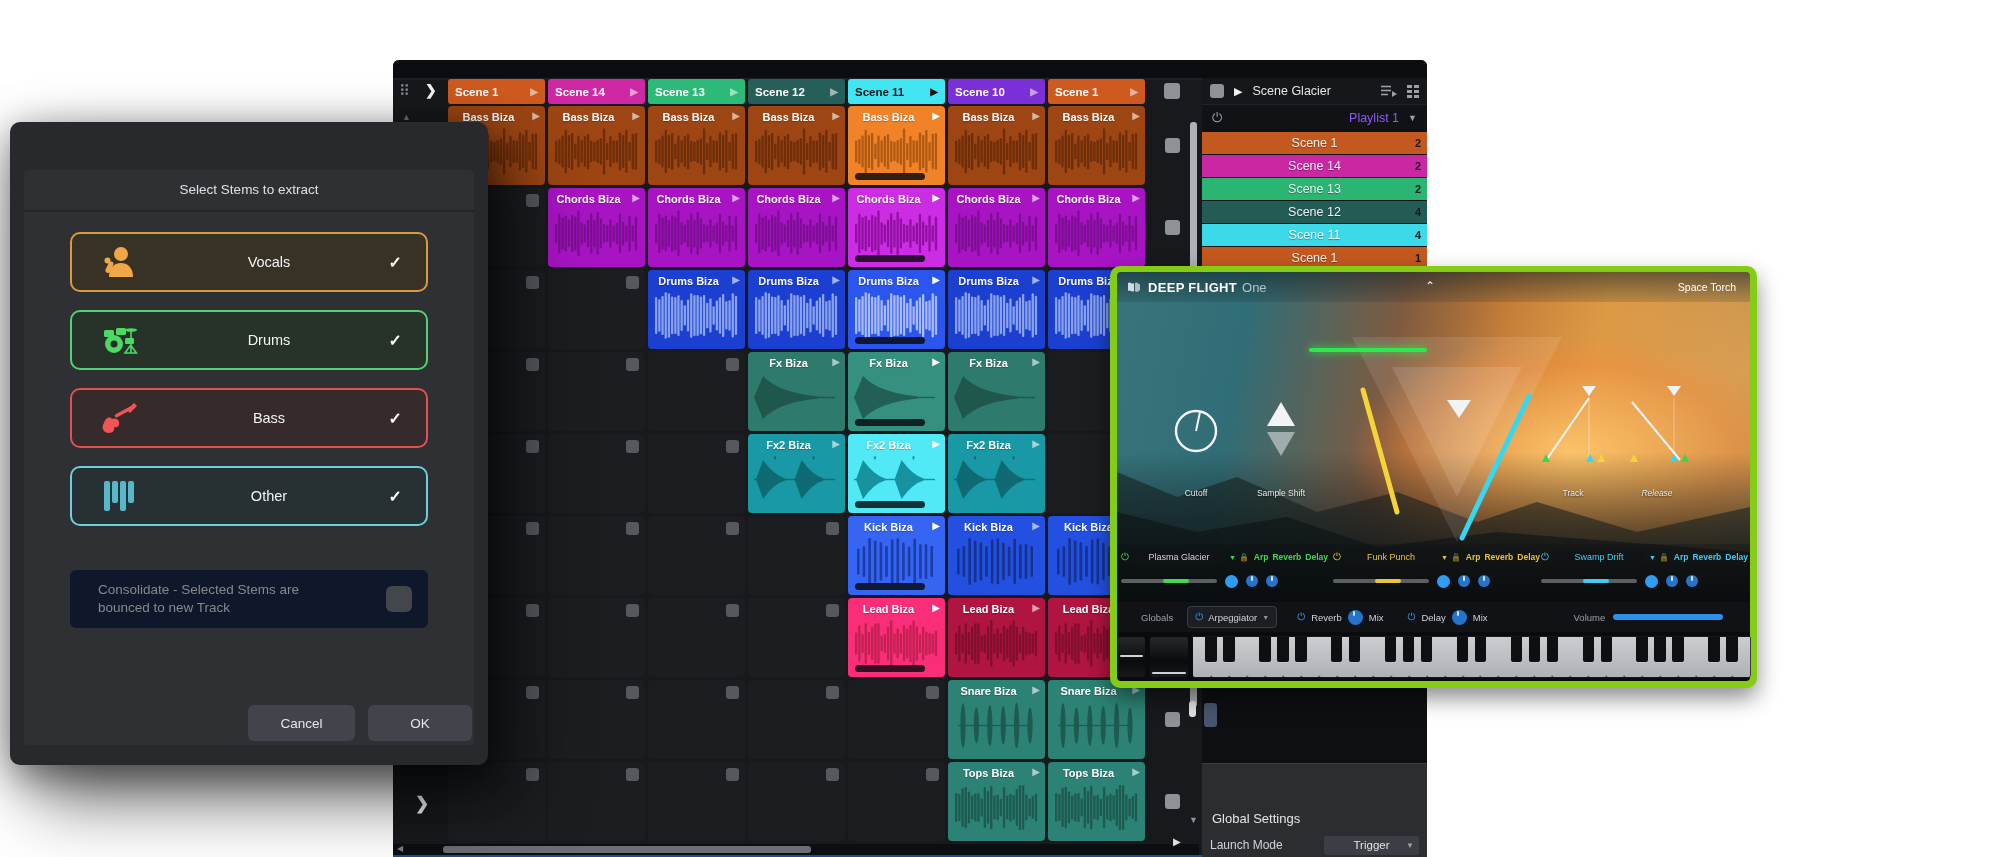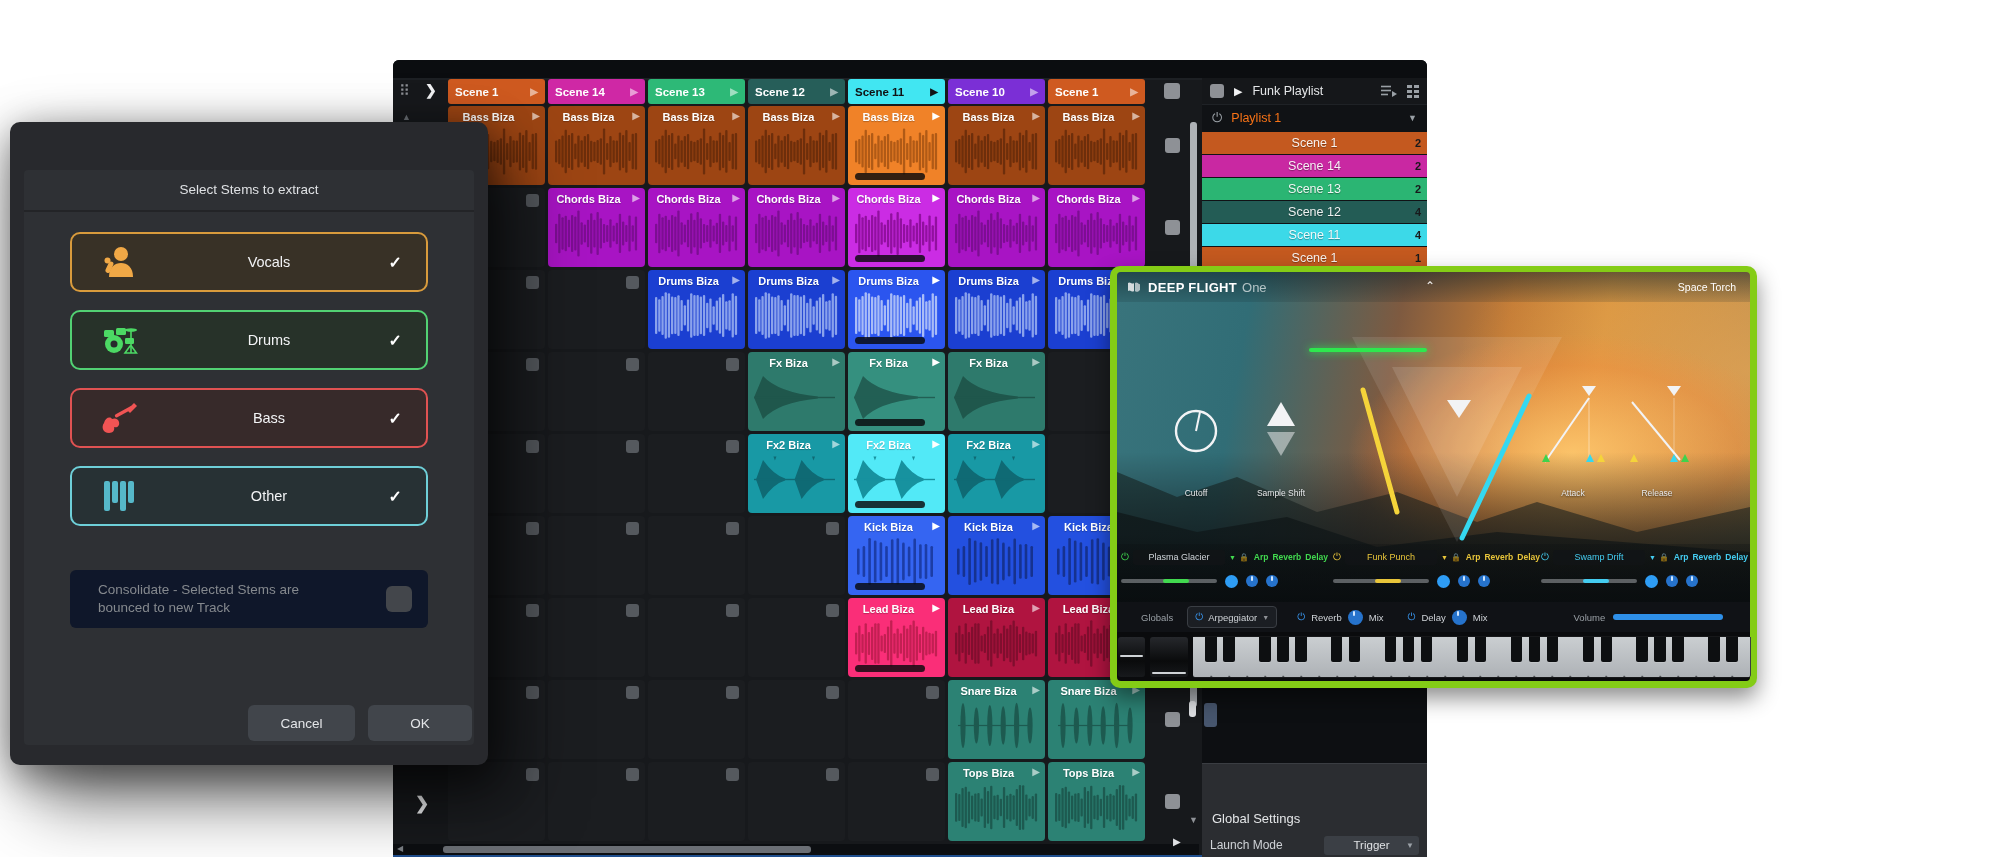--- a/index.html
+++ b/index.html
@@ -1108,21 +1108,21 @@
     <div class="abs" style="left:0;top:784px;width:806px;height:11px;background:#0c0e11;"></div>
     <div class="abs" style="left:50px;top:786px;width:368px;height:7px;background:#6b6f75;border-radius:3px;"></div>
     <div class="abs" style="left:4px;top:784px;color:#7a7e84;font-size:8px;">◀</div>
     <div class="abs" style="left:780px;top:776px;color:#dfe1e4;font-size:10px;">▶</div>
     <div class="abs" style="left:0;bottom:0;width:100%;height:2px;background:#1f4f8f;"></div>
 
     <div class="abs pl-panel">
       <div class="pl-head">
         <div class="stop-sq" style="width:14px;height:14px;"></div>
         <div style="color:#f2f3f5;font-size:11px;">▶</div>
-        <div class="title">Funk Playlist</div>
+        <div class="title">Scene Glacier</div>
         <svg width="16" height="12" viewBox="0 0 16 12">
             <g stroke="#9aa0a6" stroke-width="1.6">
               <line x1="0" y1="1.5" x2="10" y2="1.5"></line>
               <line x1="0" y1="5.5" x2="10" y2="5.5"></line>
               <line x1="0" y1="9.5" x2="7" y2="9.5"></line>
             </g>
             <path d="M11 6 L16 9 L11 12 Z" fill="#9aa0a6"></path>
           </svg>
         <svg width="12" height="13" viewBox="0 0 12 13">
             <g fill="#9aa0a6">
@@ -1130,21 +1130,21 @@
               <rect x="7" y="0" width="5" height="3"></rect>
               <rect x="0" y="5" width="5" height="3"></rect>
               <rect x="7" y="5" width="5" height="3"></rect>
               <rect x="0" y="10" width="5" height="3"></rect>
               <rect x="7" y="10" width="5" height="3"></rect>
             </g>
           </svg>
       </div>
       <div style="display:flex;align-items:center;height:26px;gap:9px;padding:0 10px;">
         <span style="color:#9aa0a6;font-size:13px;">⏻</span>
-        <span style="color:#f97316;font-size:12.5px;flex:1;">Playlist 1</span>
+        <span style="color:#8b5cf6;font-size:12.5px;flex:1;text-align:right;">Playlist 1</span>
         <span style="color:#9aa0a6;font-size:9px;">▼</span>
       </div>
       <div id="plRows">
           <div class="pl-row" style="background: rgb(196, 89, 31);">
             <span class="t">Scene 1</span>
             <span class="n">2</span>
           </div>
           <div class="pl-row" style="background: rgb(201, 40, 162);">
             <span class="t">Scene 14</span>
             <span class="n">2</span>
@@ -1314,31 +1314,31 @@
       </svg>
 
       <svg class="abs" style="left:420px;top:112px;" width="80" height="82" viewBox="0 0 80 82">
         <line x1="8" y1="78" x2="52" y2="14" stroke="#f2f3f5" stroke-width="2"></line>
         <line x1="52" y1="14" x2="52" y2="78" stroke="rgba(255,255,255,.45)" stroke-width="1"></line>
         <path d="M45,2 L59,2 L52,12 Z" fill="#f2f3f5"></path>
         <path d="M5,70 L13,70 L9,78 Z" fill="#3fd24c" transform="rotate(180 9 74)"></path>
         <path d="M49,70 L57,70 L53,78 Z" fill="#35d8f0" transform="rotate(180 53 74)"></path>
         <path d="M60,70 L68,70 L64,78 Z" fill="#f5d43a" transform="rotate(180 64 74)"></path>
       </svg>
-      <div class="ctl-label" style="left:456px;top:216px;">Attack</div>
+      <div class="ctl-label" style="left:456px;top:216px;">Track</div>
 
       <svg class="abs" style="left:505px;top:112px;" width="80" height="82" viewBox="0 0 80 82">
         <line x1="10" y1="18" x2="58" y2="76" stroke="#f2f3f5" stroke-width="2"></line>
         <line x1="52" y1="14" x2="52" y2="70" stroke="rgba(255,255,255,.35)" stroke-width="1"></line>
         <path d="M45,2 L59,2 L52,12 Z" fill="#f2f3f5"></path>
         <path d="M8,70 L16,70 L12,78 Z" fill="#f5d43a" transform="rotate(180 12 74)"></path>
         <path d="M48,70 L56,70 L52,78 Z" fill="#35d8f0" transform="rotate(180 52 74)"></path>
         <path d="M59,70 L67,70 L63,78 Z" fill="#3fd24c" transform="rotate(180 63 74)"></path>
       </svg>
-      <div class="ctl-label" style="left:540px;top:216px;">Release</div>
+      <div class="ctl-label" style="left:540px;top:216px;font-style:italic;">Release</div>
     </div>
 
     <div class="lstrip">
         <div id="layers">
           <div class="layer" style="left: 4px;">
             <div class="lrow1">
          <span class="pwr" style="color:#41d94f;">⏻</span>
          <span class="namebox" style="color:#cfd4d8;">Plasma Glacier</span>
          <span style="font-size:7px;color:#41d94f;">▼</span>
          <span style="font-size:8px;color:rgba(255,255,255,.55);">🔒</span>

